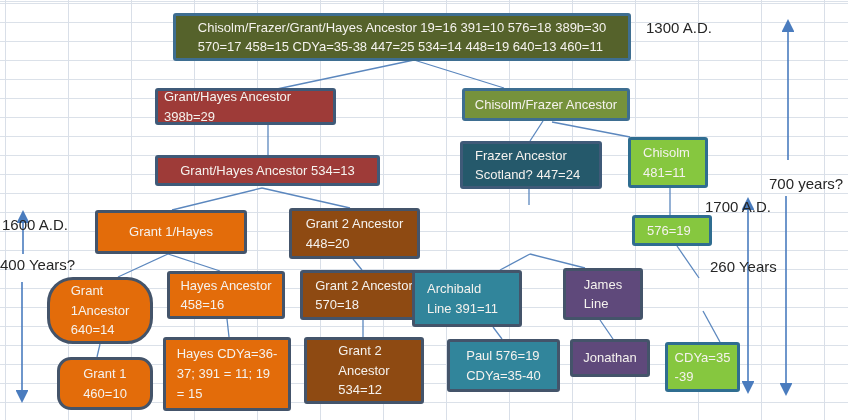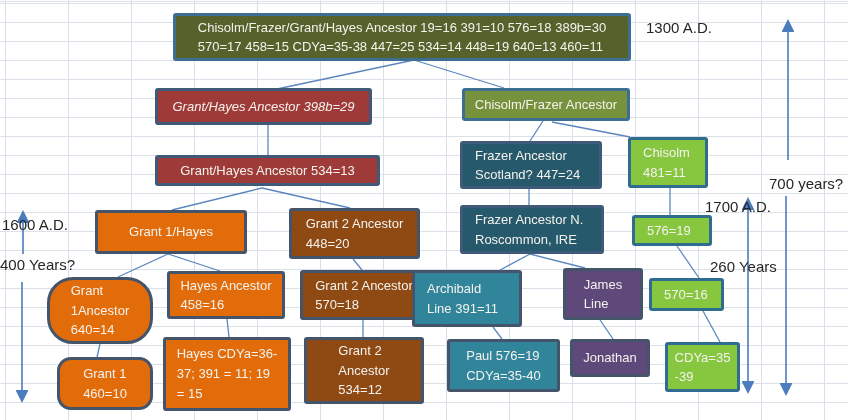--- a/index.html
+++ b/index.html
@@ -25,21 +25,21 @@
   .olive{background:#76923c;border-color:#3e6e91;}
   .red{background:#9e3b38;border-color:#3f5a78;}
   .orange{background:#e36c0a;}
   .brown{background:#8e4a12;}
   .teal-dark{background:#25596b;border-color:#3f5a78;}
   .teal{background:#31859b;}
   .purple{background:#5f497b;}
   .green{background:#86c73f;border-color:#2f6d90;}
   
   #n-top{left:173px;top:13px;width:458px;height:48px;}
-  #n-gh398{left:155px;top:88px;width:217px;height:37px;font-style:italic;}
+  #n-gh398{left:155px;top:88px;width:181px;height:37px;}
   #n-cf{left:462px;top:88px;width:168px;height:33px;}
   #n-gh534{left:155px;top:155px;width:225px;height:31px;}
   #n-fscot{left:460px;top:141px;width:142px;height:48px;}
   #n-ch481{left:628px;top:137px;width:80px;height:51px;}
   #n-g1h{left:95px;top:210px;width:152px;height:44px;}
   #n-g2448{left:289px;top:208px;width:131px;height:51px;}
   #n-fros{left:460px;top:205px;width:144px;height:49px;}
   #n-v576{left:632px;top:215px;width:80px;height:31px;}
   #n-g1anc{left:47px;top:277px;width:106px;height:67px;border-radius:26px;}
   #n-h458{left:167px;top:271px;width:118px;height:48px;}
@@ -114,35 +114,32 @@
   <div class="box red" id="n-gh398">Grant/Hayes Ancestor 398b=29</div>
   <div class="box olive" id="n-cf">Chisolm/Frazer Ancestor</div>
   <div class="box red" id="n-gh534">Grant/Hayes  Ancestor 534=13</div>
   <div class="box teal-dark alignleft" id="n-fscot">Frazer Ancestor
 Scotland? 447=24</div>
   <div class="box green alignleft" id="n-ch481">Chisolm
 481=11</div>
   <div class="box orange" id="n-g1h">Grant 1/Hayes</div>
   <div class="box brown" id="n-g2448">Grant 2  Ancestor
 448=20</div>
-  <div class="box teal-dark alignleft" id="n-fros">Frazer Ancestor N.
-Roscommon, IRE</div>
   <div class="box green alignleft" id="n-v576">576=19</div>
   <div class="box orange" id="n-g1anc">Grant
 1Ancestor
 640=14</div>
   <div class="box orange" id="n-h458">Hayes Ancestor
 458=16</div>
   <div class="box brown" id="n-g2570">Grant 2  Ancestor
 570=18</div>
   <div class="box teal alignleft" id="n-arch">Archibald
 Line 391=11</div>
   <div class="box purple" id="n-james">James
 Line</div>
-  <div class="box green alignleft" id="n-v570">570=16</div>
   <div class="box orange" id="n-g1460">Grant 1
 460=10</div>
   <div class="box orange" id="n-hcdya">Hayes  CDYa=36-
 37; 391 = 11; 19
 = 15</div>
   <div class="box brown" id="n-g2534">Grant 2
 Ancestor
 534=12</div>
   <div class="box teal" id="n-paul">Paul 576=19
 CDYa=35-40</div>

